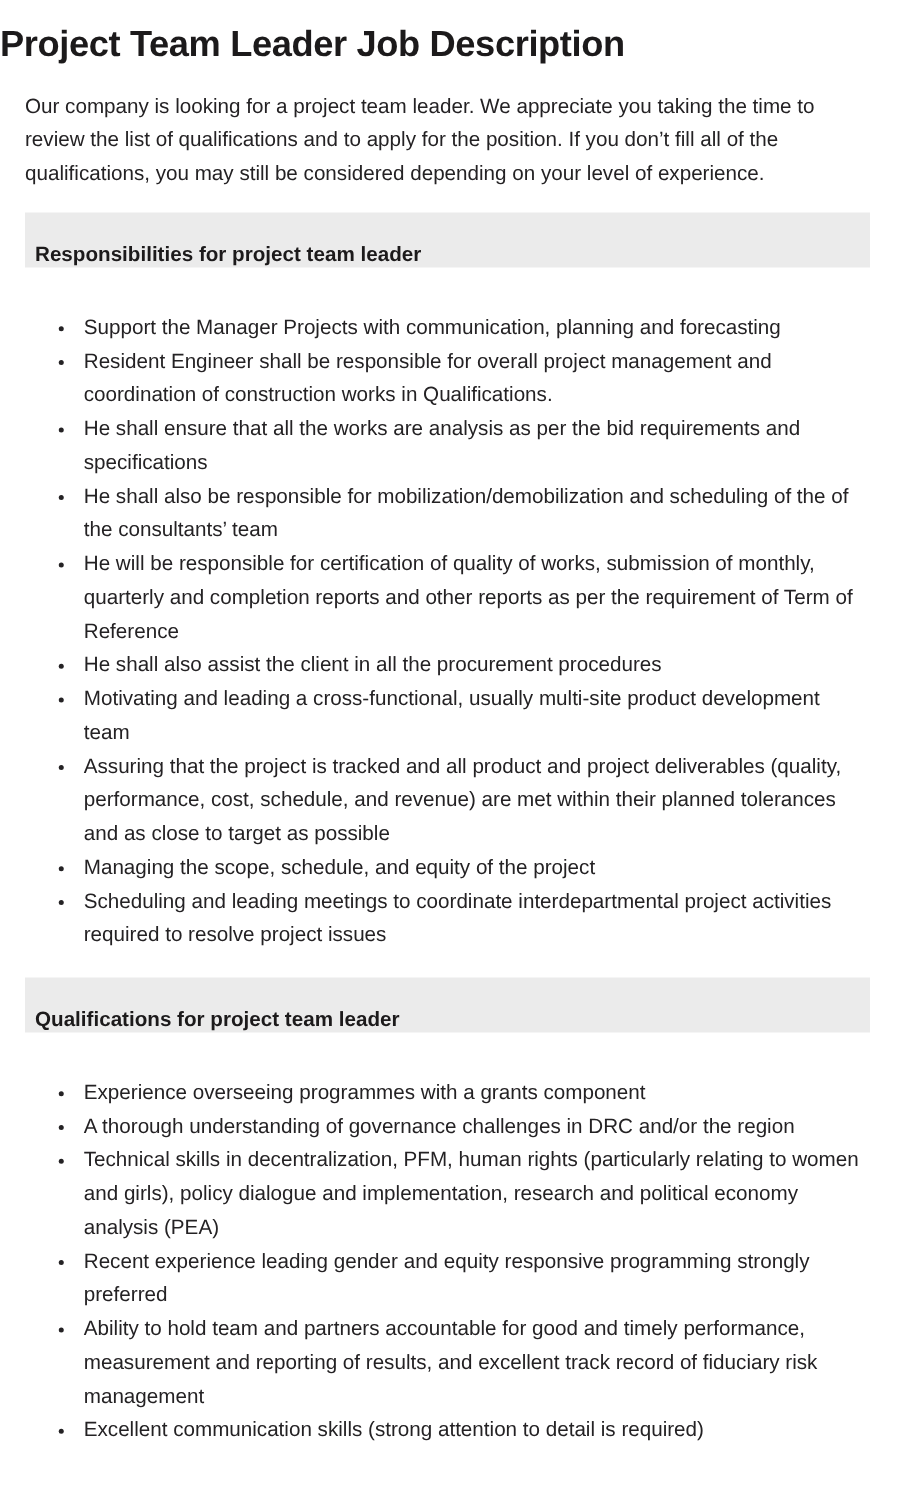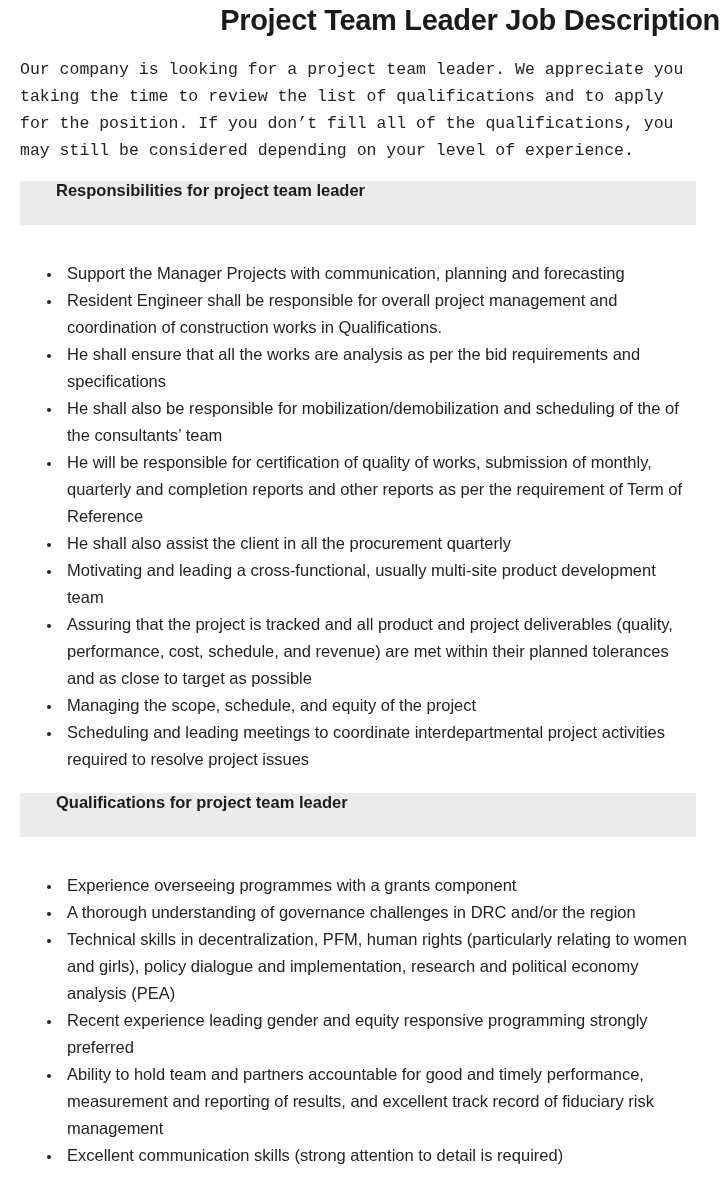--- a/index.html
+++ b/index.html
@@ -14,40 +14,39 @@
     color: #242224;
     overflow: hidden;
   }
   .page {
     width: 720px;
     height: 1191px;
     box-sizing: border-box;
   }
   h1.doc-title {
     margin: 0;
-    padding-top: 4px;
-    text-align: right;
+    padding-top: 20px;
+    text-align: left;
     font-size: 29px;
     font-weight: bold;
     letter-spacing: -0.3px;
     color: #1c1a1b;
   }
   p.intro {
     margin: 19px 22px 0 20px;
     font-size: 16.5px;
     line-height: 27px;
-    font-family: Liberation Mono, monospace;
   }
   .section-bar {
     margin: 17px 24px 0 20px;
     height: 44px;
     background: #ebebeb;
     display: flex;
-    align-items: flex-start;
-    padding-left: 36px;
+    align-items: flex-end;
+    padding-left: 8px;
   }
   .section-bar .section-heading {
     font-size: 16.5px;
     font-weight: bold;
     color: #1c1a1b;
   }
   ul.bullet-list {
     margin: 35px 24px 20px 20px;
     padding-left: 42px;
     font-size: 16.5px;
@@ -75,21 +74,21 @@
   <div class="section-bar">
     <span class="section-heading">Responsibilities for project team leader</span>
   </div>
 
   <ul class="bullet-list">
     <li>Support the Manager Projects with communication, planning and forecasting</li>
     <li>Resident Engineer shall be responsible for overall project management and coordination of construction works in Qualifications.</li>
     <li>He shall ensure that all the works are analysis as per the bid requirements and specifications</li>
     <li>He shall also be responsible for mobilization/demobilization and scheduling of the of the consultants’ team</li>
     <li>He will be responsible for certification of quality of works, submission of monthly, quarterly and completion reports and other reports as per the requirement of Term of Reference</li>
-    <li>He shall also assist the client in all the procurement quarterly</li>
+    <li>He shall also assist the client in all the procurement procedures</li>
     <li>Motivating and leading a cross-functional, usually multi-site product development team</li>
     <li>Assuring that the project is tracked and all product and project deliverables (quality, performance, cost, schedule, and revenue) are met within their planned tolerances and as close to target as possible</li>
     <li>Managing the scope, schedule, and equity of the project</li>
     <li>Scheduling and leading meetings to coordinate interdepartmental project activities required to resolve project issues</li>
   </ul>
 
   <div class="section-bar">
     <span class="section-heading">Qualifications for project team leader</span>
   </div>
 

